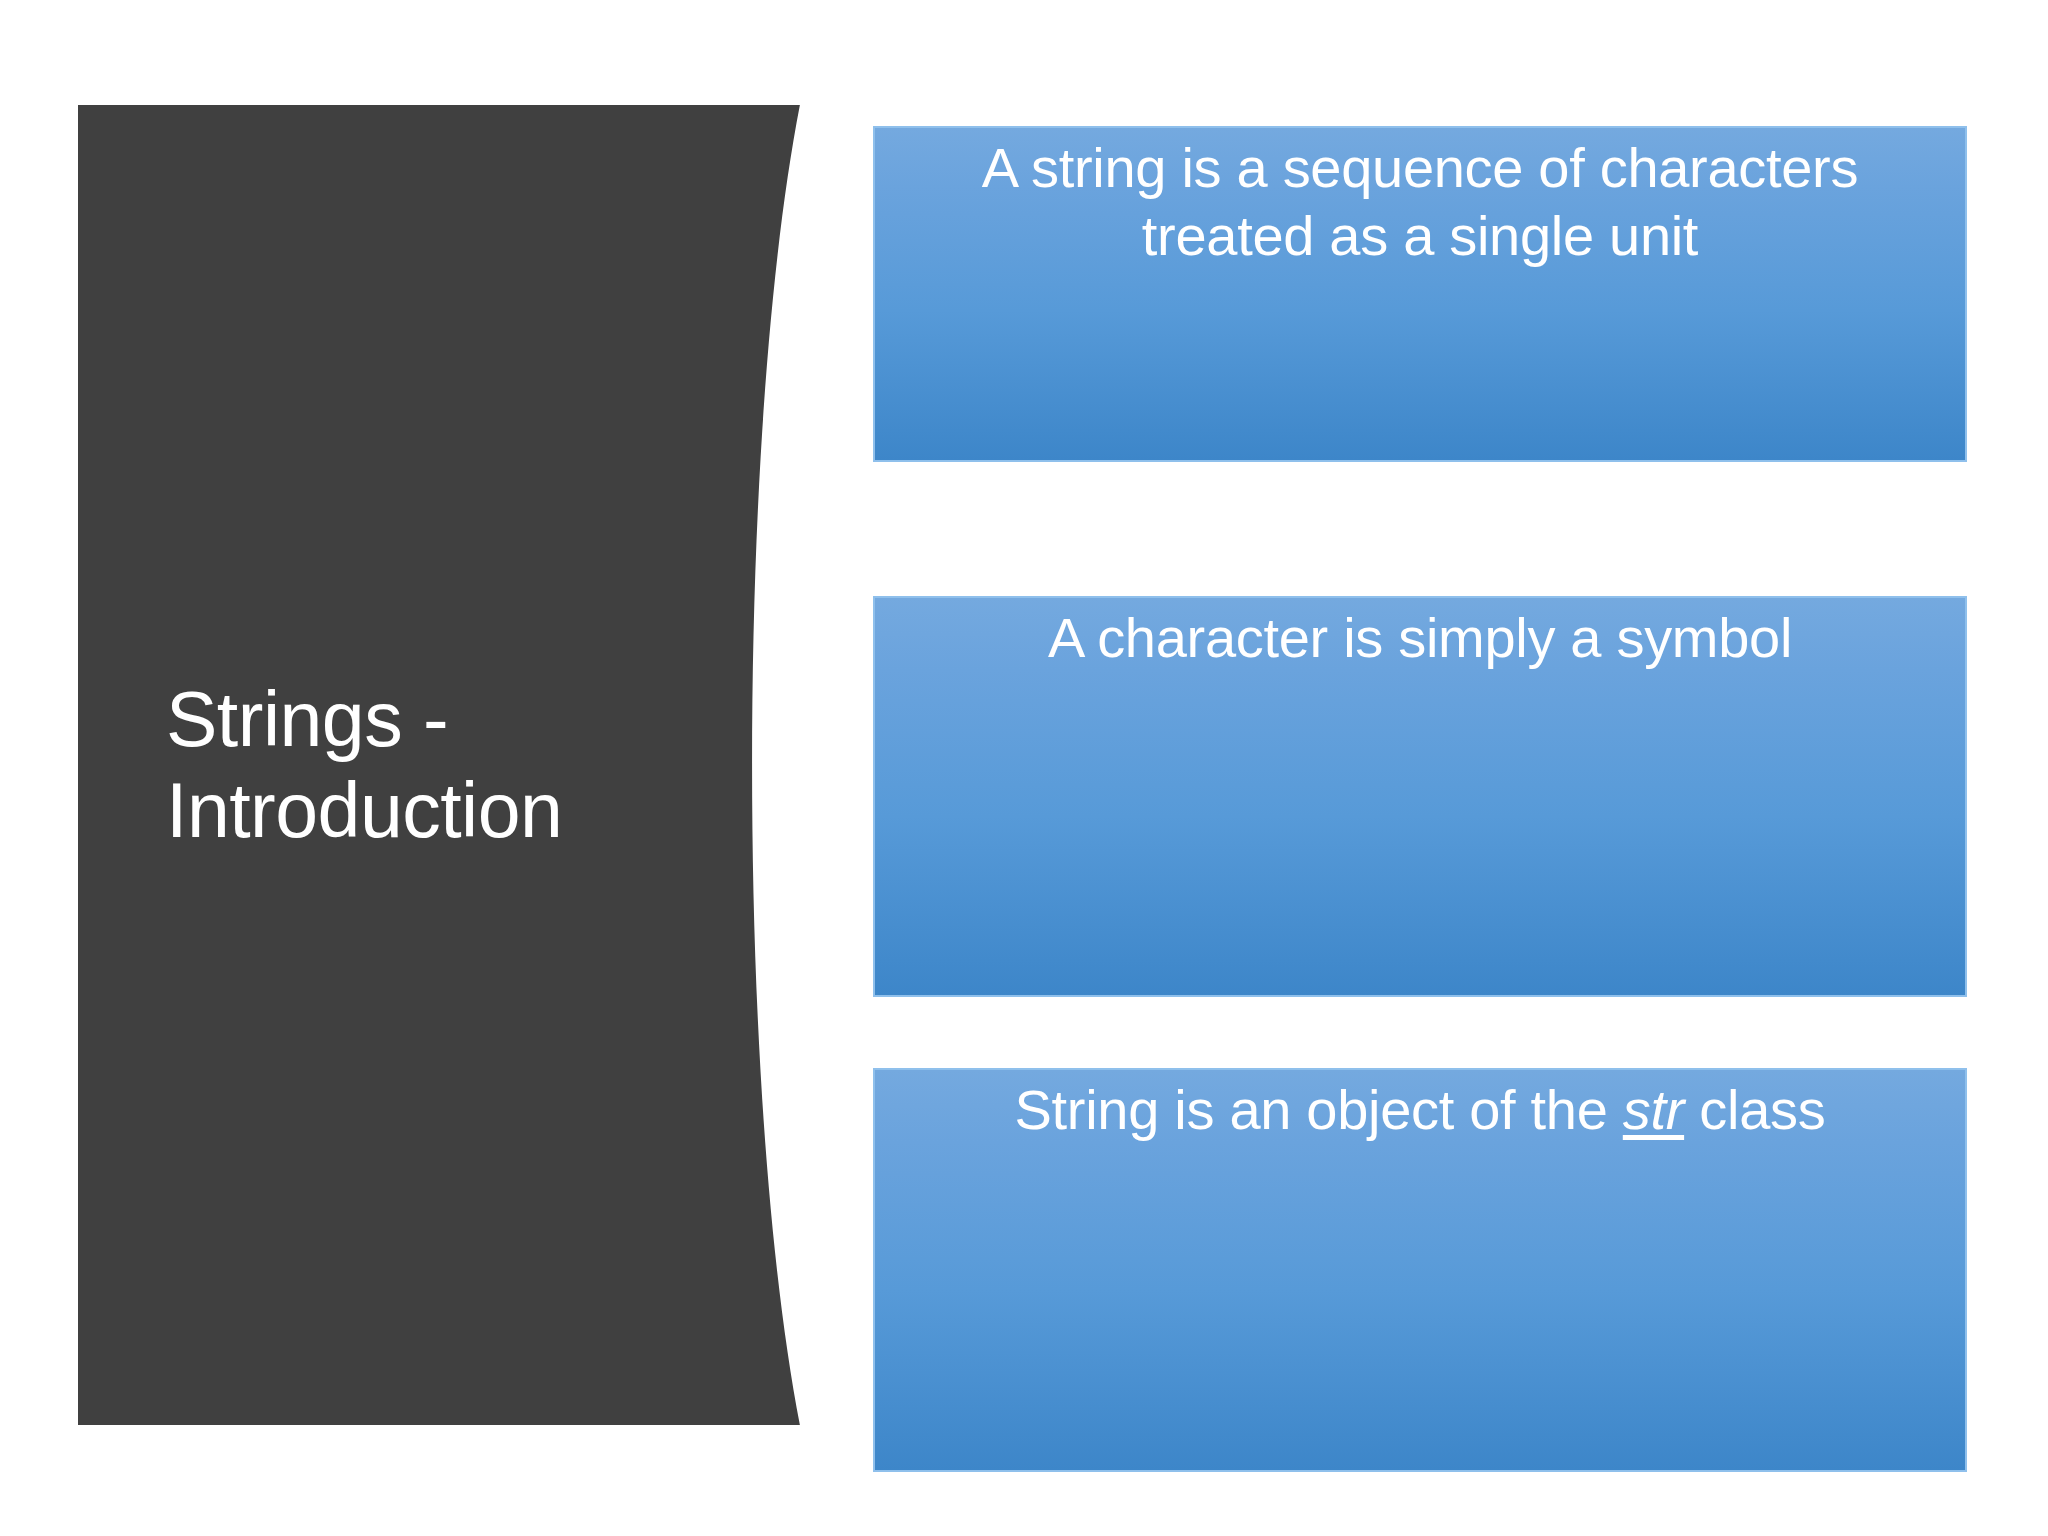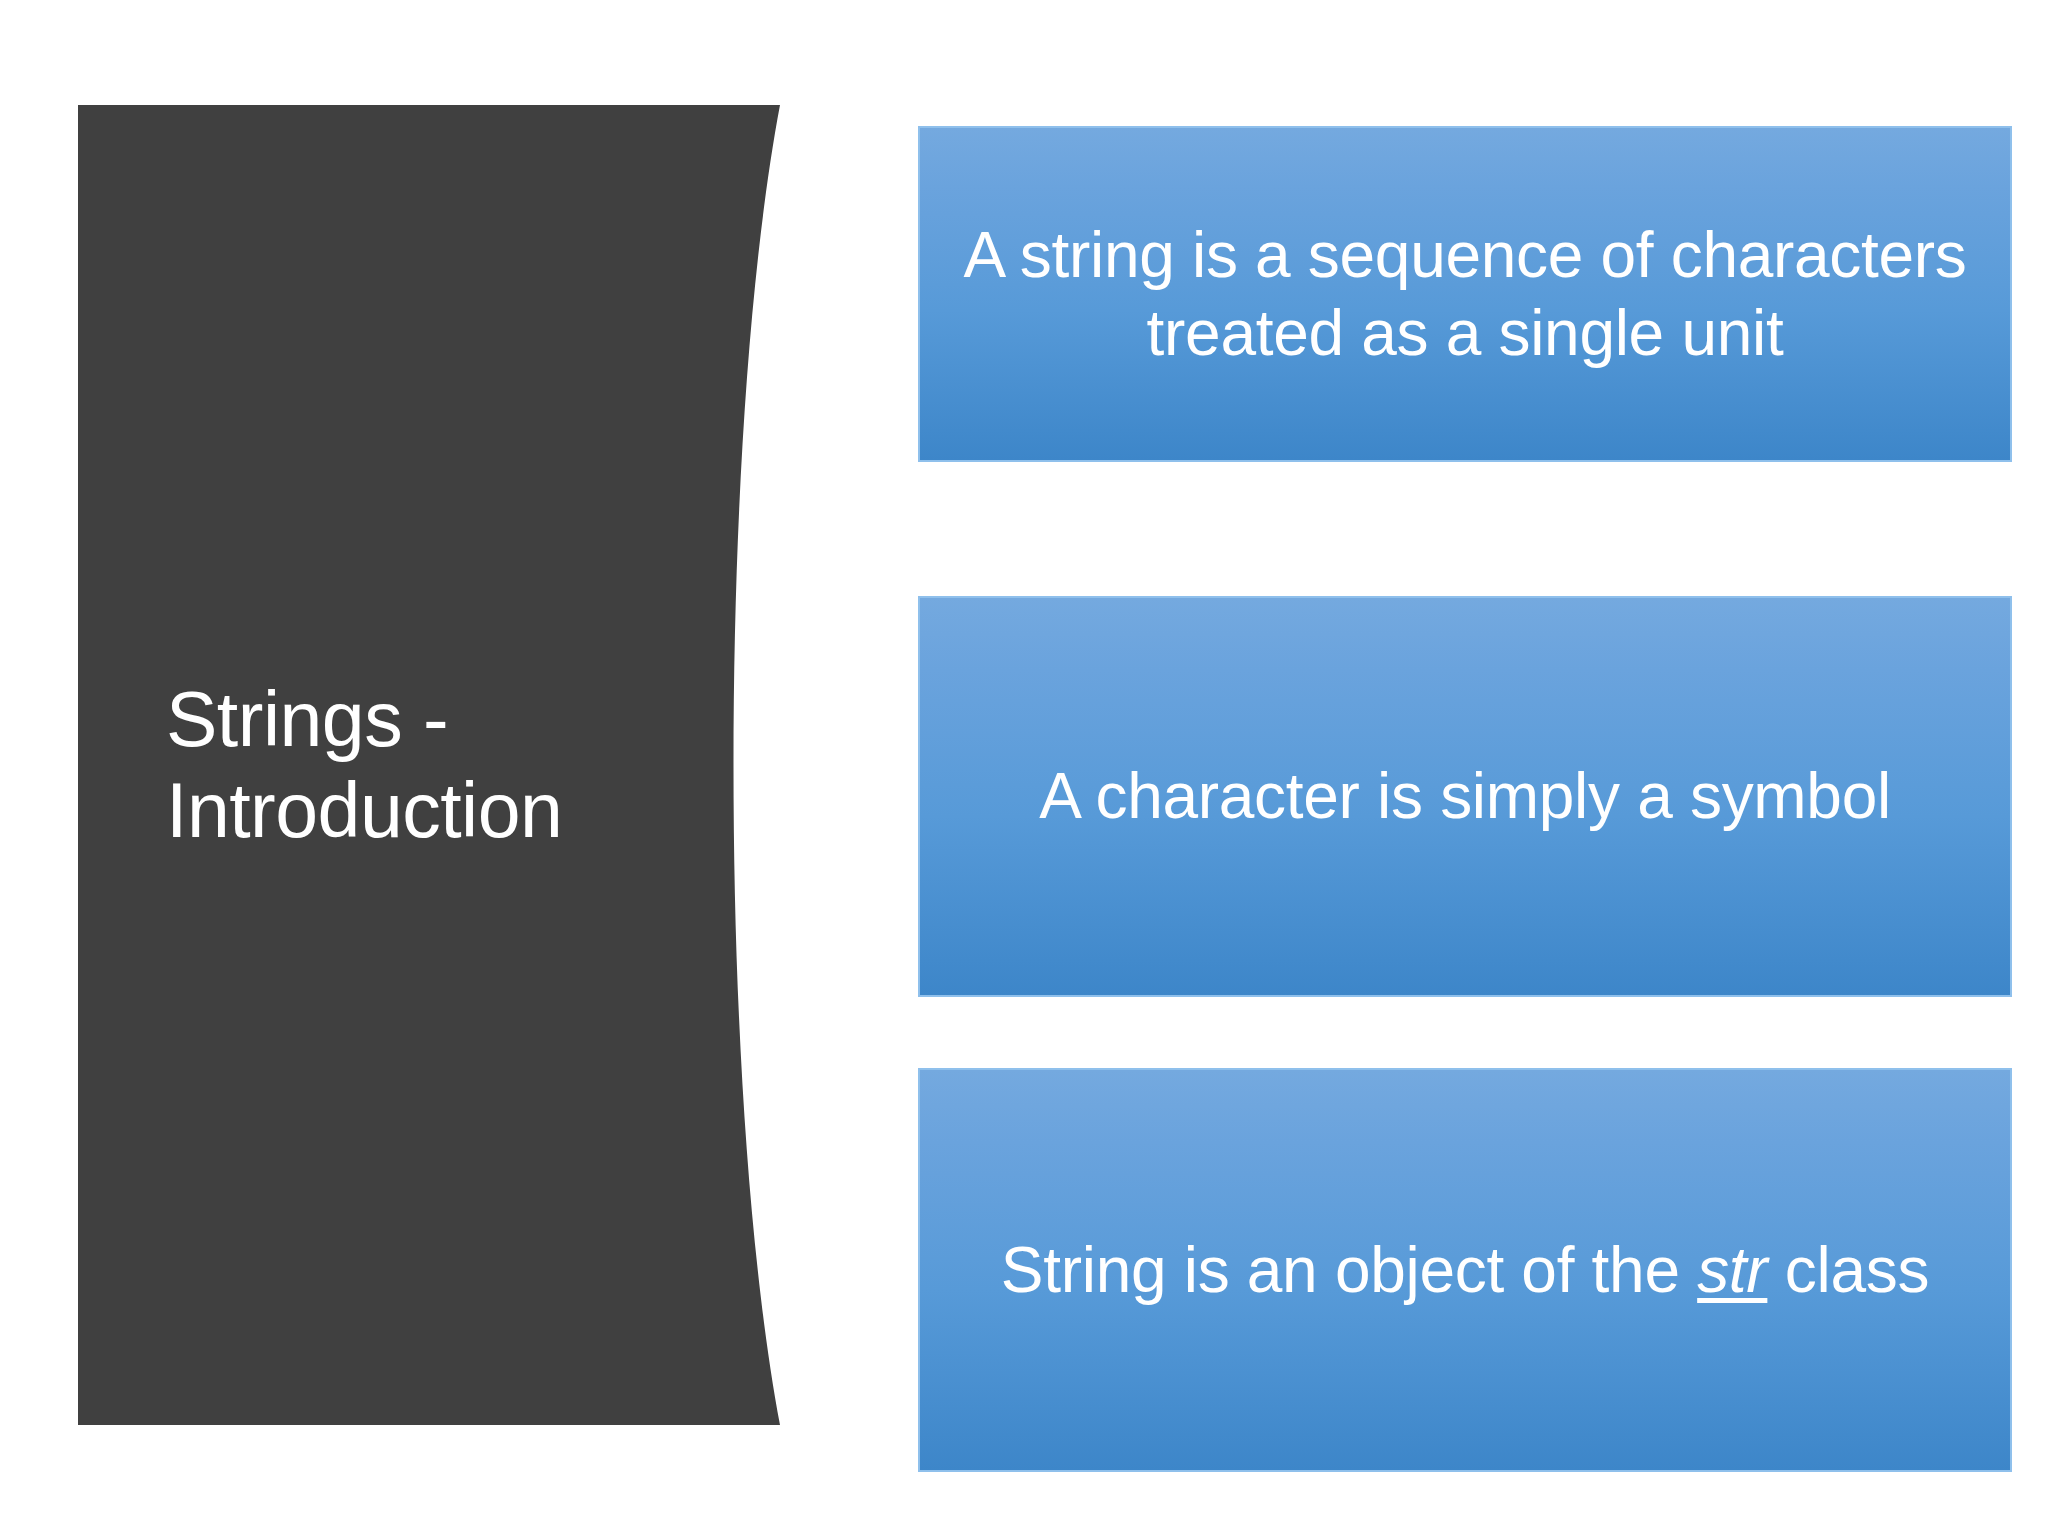--- a/index.html
+++ b/index.html
@@ -21,20 +21,21 @@
     background: #ffffff;
   }
 
   
   #title-panel {
     position: absolute;
     left: 78px;
     top: 105px;
     width: 706px;
     height: 1320px;
+    padding-left: 20px;
   }
   #title-panel-shape {
     position: absolute;
     inset: 0;
     width: 100%;
     height: 100%;
     display: block;
   }
   #title-text {
     position: absolute;
@@ -51,31 +52,31 @@
     font-weight: 400;
     letter-spacing: -0.5px;
     text-align: left;
     white-space: pre-line;
     z-index: 2;
   }
 
   
   .blue-box {
     position: absolute;
-    left: 918px;
+    left: 873px;
     width: 1094px;
     box-sizing: border-box;
     border: 2px solid #8fc0ec;
     background: linear-gradient(to bottom, #74a9df 0%, #6aa3dd 18%, #579ad8 55%, #3d86c9 100%);
     display: flex;
-    align-items: center;
+    align-items: flex-start;
     justify-content: center;
     text-align: center;
     color: #ffffff;
-    font-size: 64px;
+    font-size: 56px;
     line-height: 1.22;
     font-weight: 400;
     padding: 6px 26px;
     letter-spacing: -0.3px;
   }
   #blue-box-1 { top: 126px;  height: 336px; }
   #blue-box-2 { top: 596px;  height: 401px; }
   #blue-box-3 { top: 1068px; height: 404px; }
 
   .box-text { display: block; width: 100%; }

